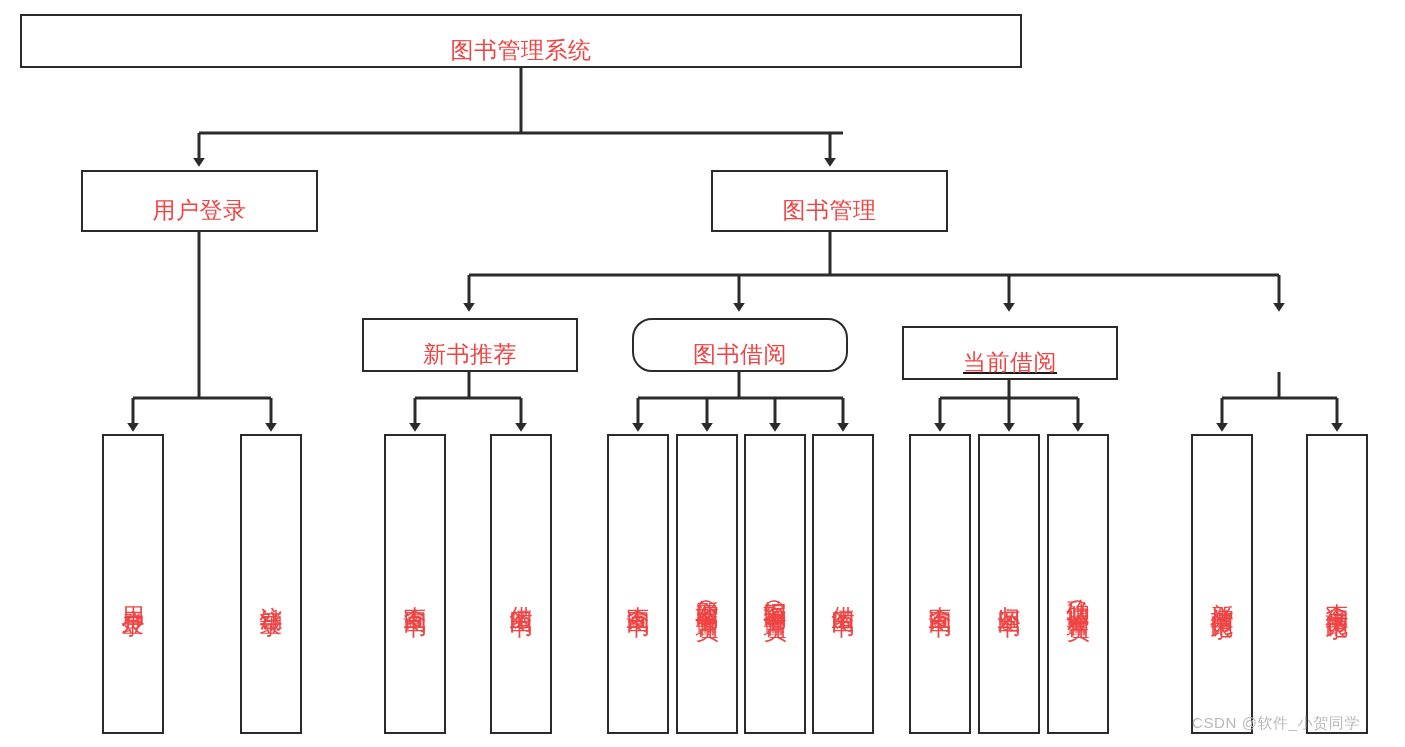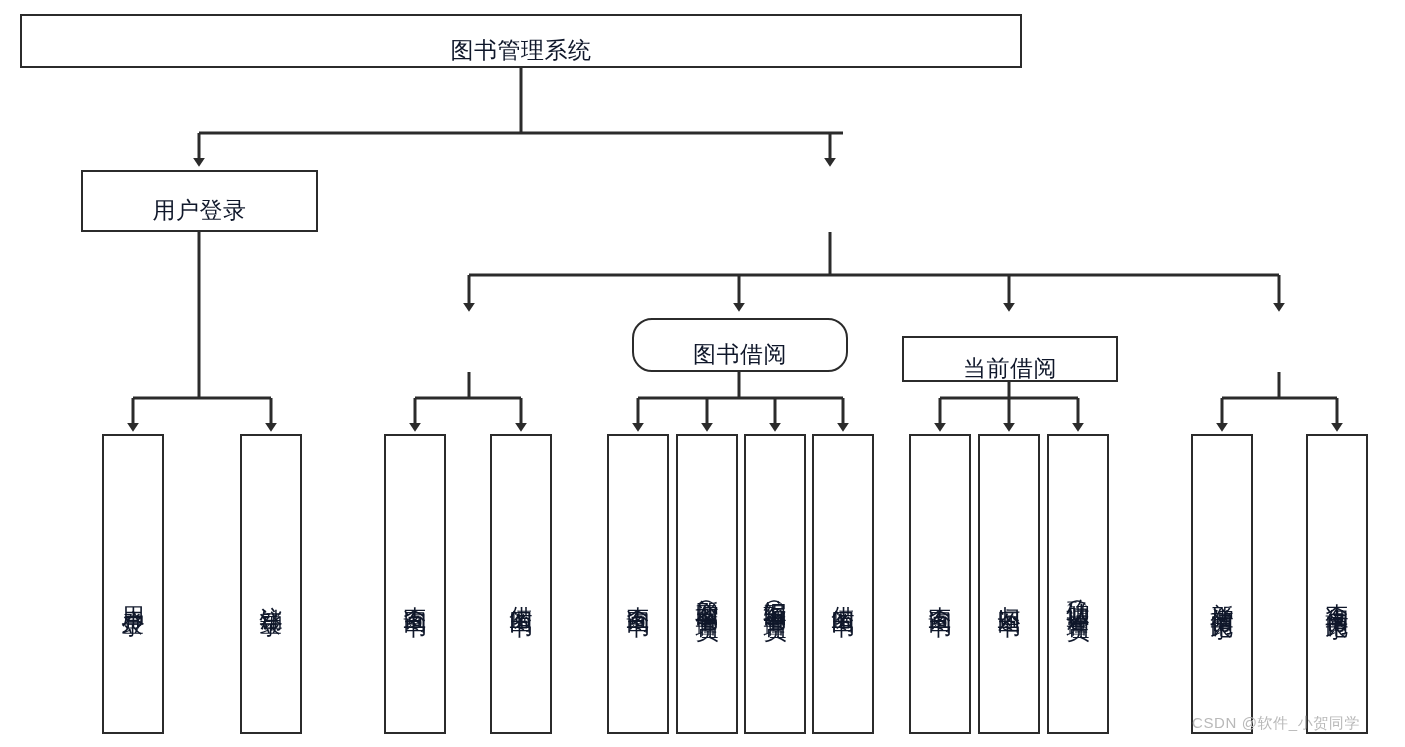--- a/index.html
+++ b/index.html
@@ -29,21 +29,21 @@
     box-sizing: border-box;
     background: #ffffff;
     border: 2.5px solid #2b2b2b;
     display: flex;
     align-items: center;
     justify-content: center;
     color: #1a1a1a;
     z-index: 2;
   }
   .node-label {
-    color: #0f172a;
+    color: #ef4444;
     line-height: 1.18;
     letter-spacing: 0.5px;
     white-space: pre;
     margin-top: 20px;
   }
   .node.horizontal .node-label {
     writing-mode: horizontal-tb;
     font-size: 23px;
   }
   .node.vertical .node-label {
@@ -119,25 +119,31 @@
     </g>
   </svg>
 
   <div class="node root horizontal" style="left:20px; top:14px; width:1002px; height:54px;">
     <span class="node-label">图书管理系统</span>
   </div>
 
   <div class="node horizontal" style="left:81px; top:170px; width:237px; height:62px;">
     <span class="node-label">用户登录</span>
   </div>
+  <div class="node horizontal" style="left:711px; top:170px; width:237px; height:62px;">
+    <span class="node-label">图书管理</span>
+  </div>
 
+  <div class="node horizontal" style="left:362px; top:318px; width:216px; height:54px;">
+    <span class="node-label">新书推荐</span>
+  </div>
   <div class="node horizontal" style="left:632px; top:318px; width:216px; height:54px;border-radius:20px;">
     <span class="node-label">图书借阅</span>
   </div>
-  <div class="node horizontal" style="left:902px; top:336px; width:216px; height:46px;">
+  <div class="node horizontal" style="left:902px; top:326px; width:216px; height:54px;text-decoration:underline;">
     <span class="node-label">当前借阅</span>
   </div>
 
   <div class="node vertical" style="left:102px; top:434px; width:62px; height:300px;">
     <span class="node-label">用户登录</span>
   </div>
   <div class="node vertical" style="left:240px; top:434px; width:62px; height:300px;">
     <span class="node-label">注销登录</span>
   </div>
 

